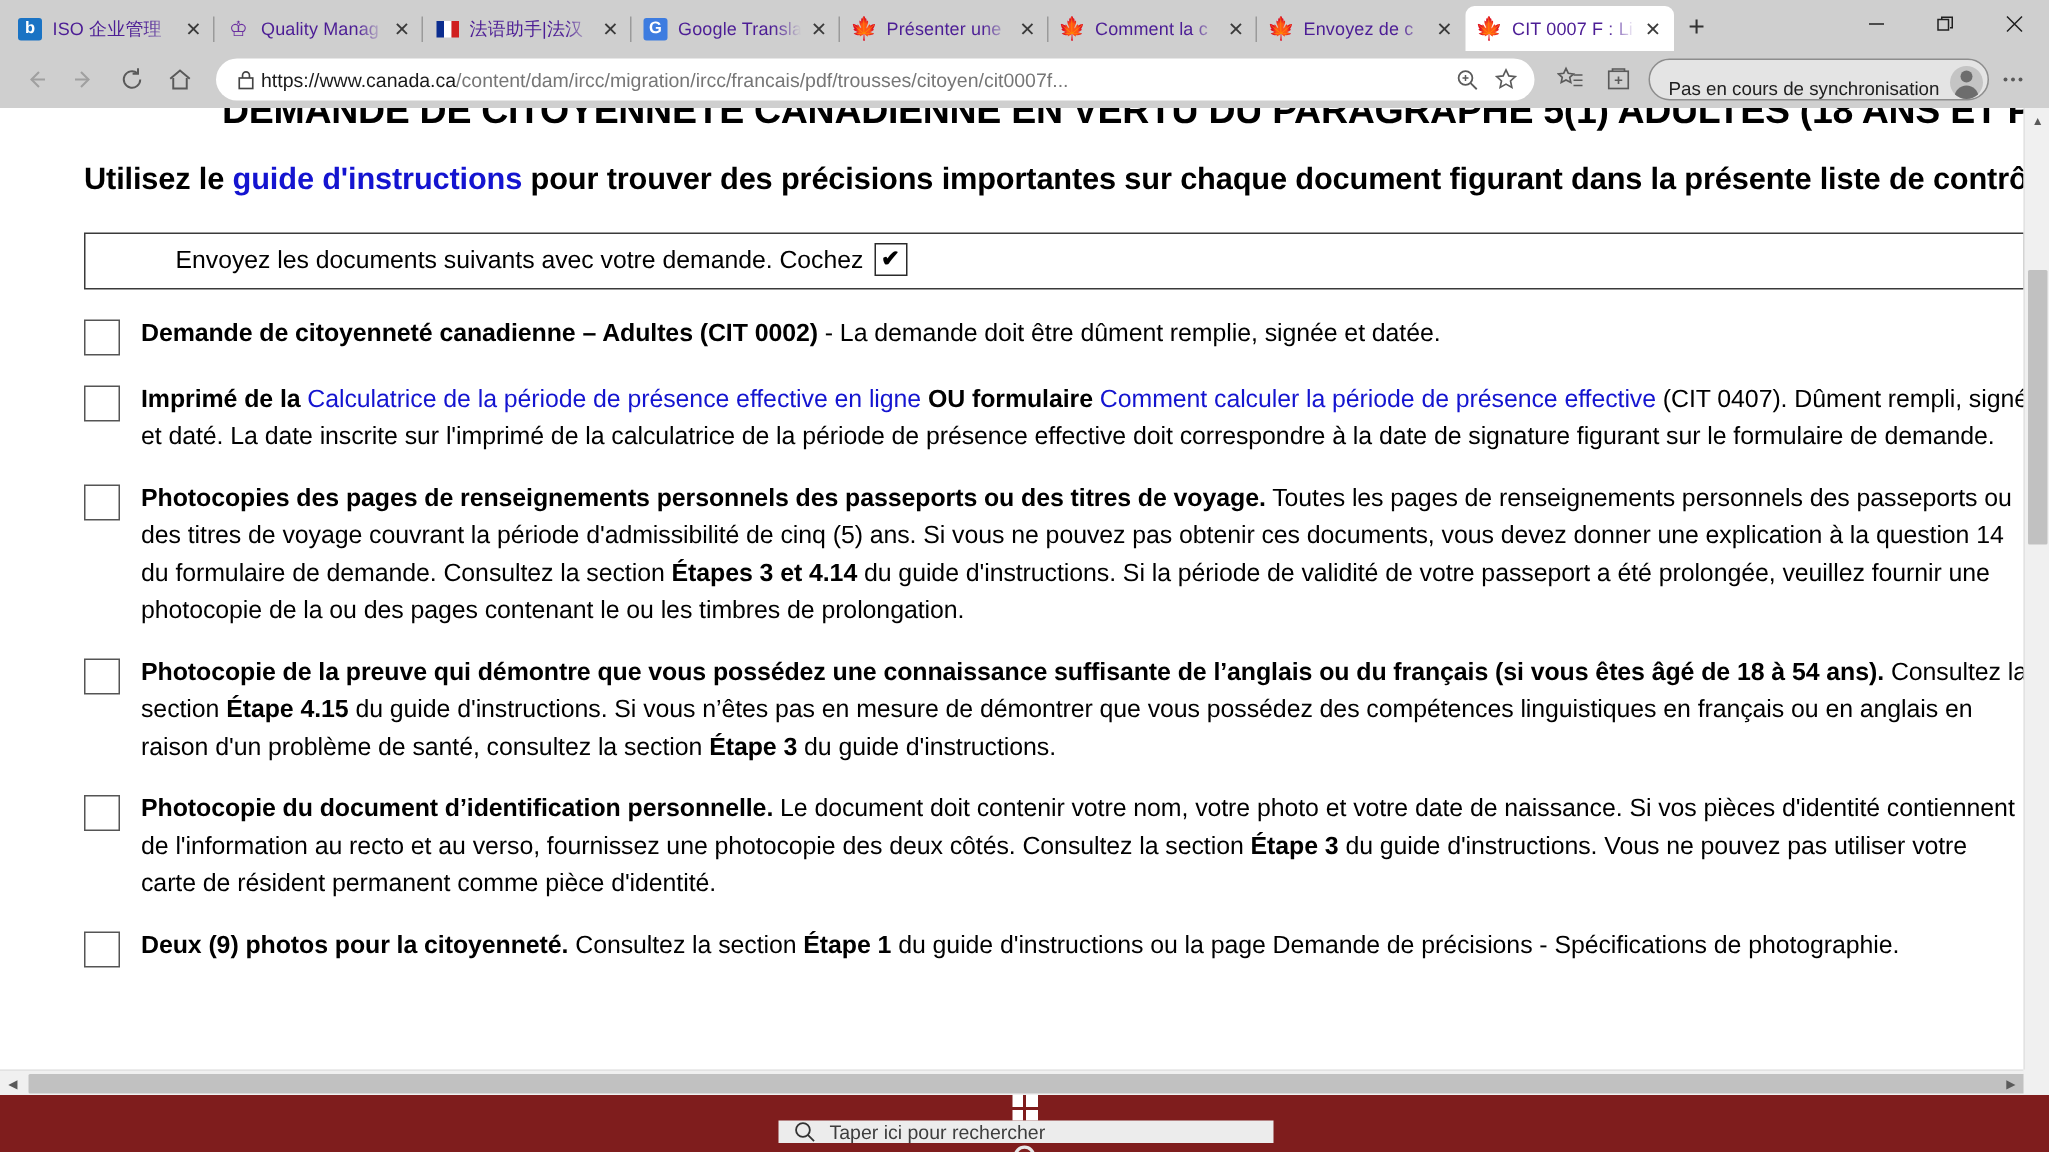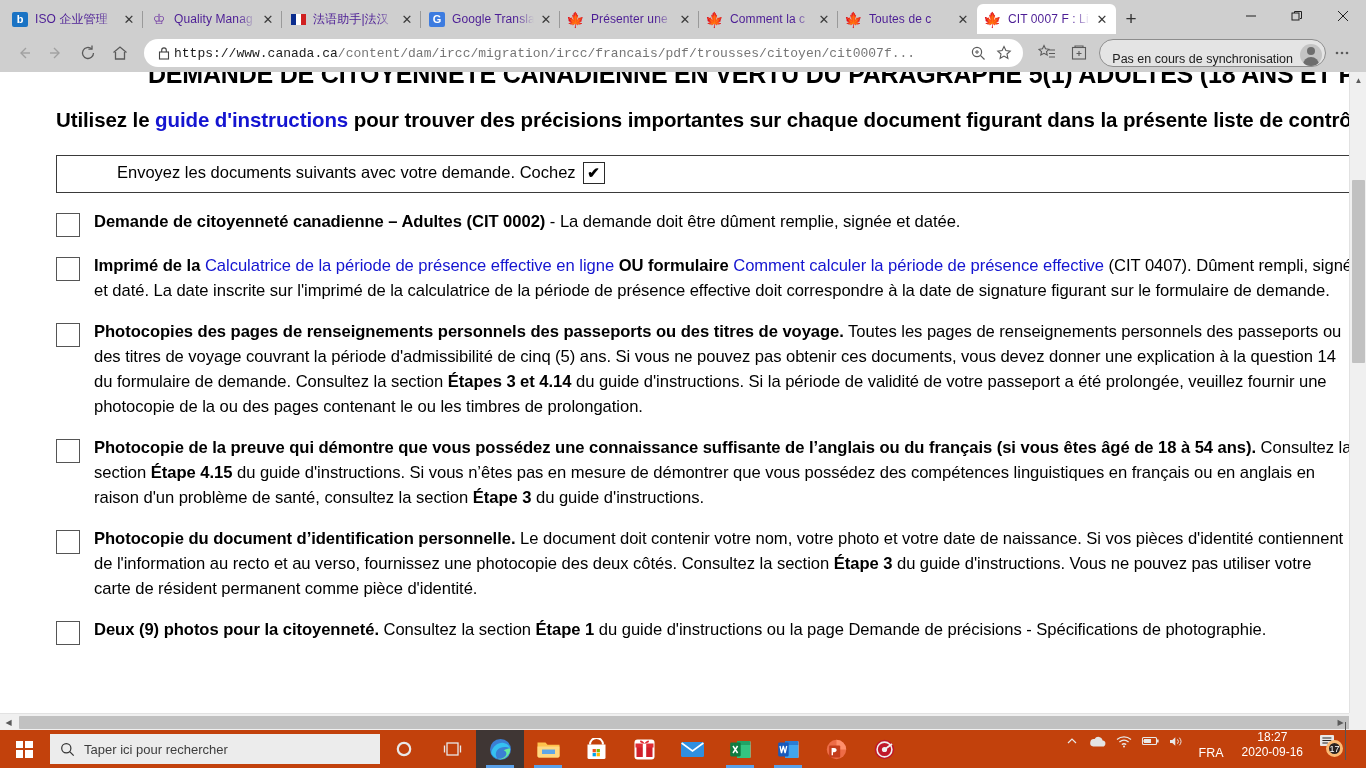--- a/index.html
+++ b/index.html
@@ -71,21 +71,21 @@
     width: 32px; height: 32px; display:flex; align-items:center; justify-content:center;
     color: #5a5a5a; flex: 0 0 32px;
   }
   .tb-btn.dim { color: #a0a0a0; }
   .omnibox {
     flex: 1 1 auto; height: 28px; background: #ffffff; border-radius: 14px;
     display:flex; align-items:center; padding: 0 6px 0 10px; margin: 0 8px;
     min-width: 0;
   }
   .lock { width: 20px; flex:0 0 20px; display:flex; align-items:center; justify-content:center; color:#444; }
-  .url { flex:1 1 auto; font-size:13px; color:#767676; white-space:nowrap; overflow:hidden; min-width:0;font-family:Liberation Mono, monospace; }
+  .url { flex:1 1 auto; font-size:13px; color:#767676; white-space:nowrap; overflow:hidden; min-width:0; }
   .url b { color:#1a1a1a; font-weight: normal; }
   .omni-icon { width:26px; flex:0 0 26px; display:flex; align-items:center; justify-content:center; color:#5a5a5a; }
   .profilepill {
     height: 28px; border: 1px solid #8d8d8d; border-radius: 14px; background: #e4e4e4;
     display:flex; align-items:flex-end; padding: 0 3px 0 12px; margin-left: 4px; flex: 0 0 auto;
   }
   .profilepill span { font-size: 12.5px; color: #202020; white-space: nowrap; }
   .avatar {
     width: 22px; height: 22px; border-radius: 50%; background: #c4c4c4; margin-left: 7px;
     position: relative; overflow: hidden; flex:0 0 22px;
@@ -166,21 +166,21 @@
   .hscroll .arrow.left { left:0; } .hscroll .arrow.right { right:0; }
   .hscroll .thumb {
     position:absolute; top:2px; left:19px; width:1412px; height:13px;
     background:#c1c1c1; border-radius:1px;
   }
   .corner { position:absolute; right:0; bottom:0; width:17px; height:17px; background:#f0f0f0; }
 
   
   .taskbar {
     position:absolute; left:0; top:730px; width:1366px; height:38px;
-    background:#c2410c; display:flex; align-items:center;
+    background:#7f1d1d; display:flex; align-items:center;flex-direction:column;
   }
   .startbtn { width: 48px; height:38px; display:flex; align-items:center; justify-content:center; }
   .winlogo { width:17px; height:17px; display:grid; grid-template-columns:1fr 1fr;
              grid-template-rows:1fr 1fr; gap:2px; }
   .winlogo i { background:#fff; display:block; }
   .searchbox {
     width: 330px; height: 30px; background:#ececec; display:flex; align-items:center;
     padding: 0 10px; margin-left: 2px;
   }
   .searchbox .mag { color:#333; margin-right: 9px; display:flex; }
@@ -257,21 +257,21 @@
 
     <div class="tab">
       <span class="tab-favicon fav-leaf">🍁</span>
       <span class="tab-title">Comment la c</span>
       <span class="tab-close">✕</span>
       <i class="sep"></i>
     </div>
 
     <div class="tab nosep">
       <span class="tab-favicon fav-leaf">🍁</span>
-      <span class="tab-title">Toutes de c</span>
+      <span class="tab-title">Envoyez de c</span>
       <span class="tab-close">✕</span>
 
     </div>
 
     <div class="tab active">
       <span class="tab-favicon fav-leaf">🍁</span>
       <span class="tab-title">CIT 0007 F : Li</span>
       <span class="tab-close">✕</span>
     </div>
 

